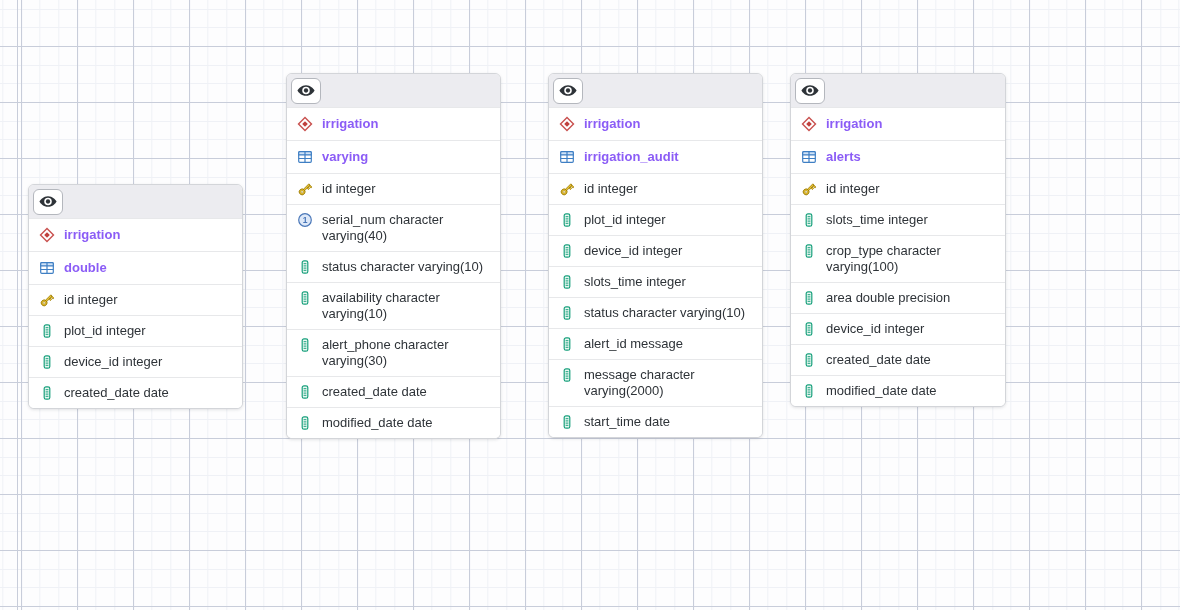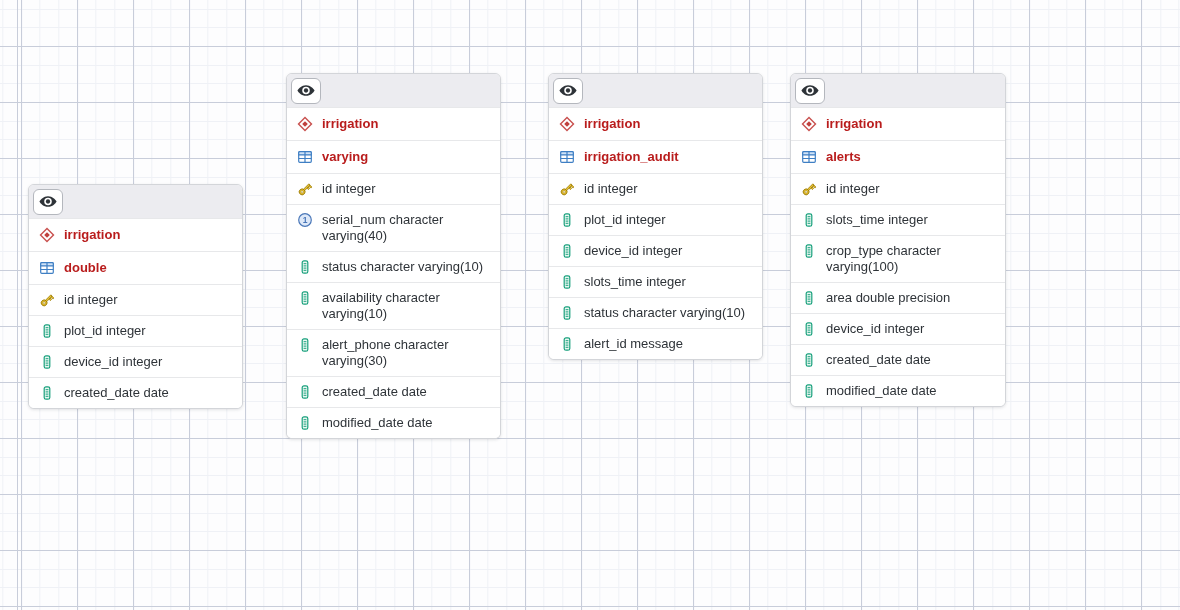--- a/index.html
+++ b/index.html
@@ -72,21 +72,21 @@
     font-size: 13px;
     line-height: 16px;
     color: var(--text-color, #2e3338);
     overflow-wrap: anywhere;
     word-break: break-word;
     min-width: 0;
   }
   .schema-row, .table-row { padding-top: 8px; padding-bottom: 8px; }
   .schema-row .label, .table-row .label {
     font-weight: bold;
-    color: #b91c1c;
+    color: #8b5cf6;
   }
 </style>
 </head>
 <body>
 
 <div class="erd-canvas">
     <div class="table-card" style="left: 28px; top: 184px; width: 215px;">
       <div class="card-header">
         <button class="eye-btn">
           <span>
@@ -384,20 +384,44 @@
           <svg width="16" height="16" viewBox="0 0 16 16">
        <rect x="5.2" y="1.8" width="5.6" height="12.4" rx="1.8" fill="#e9f7f1" stroke="#18a07c" stroke-width="1.2"></rect>
        <line x1="6.6" y1="4.7" x2="9.4" y2="4.7" stroke="#18a07c" stroke-width="1"></line>
        <line x1="6.6" y1="6.9" x2="9.4" y2="6.9" stroke="#18a07c" stroke-width="1"></line>
        <line x1="6.6" y1="9.1" x2="9.4" y2="9.1" stroke="#18a07c" stroke-width="1"></line>
        <line x1="6.6" y1="11.3" x2="9.4" y2="11.3" stroke="#18a07c" stroke-width="1"></line>
      </svg>
         </span>
         <span class="label">alert_id message</span>
       </div>
+      <div class="row col-row">
+        <span class="icon">
+          <svg width="16" height="16" viewBox="0 0 16 16">
+       <rect x="5.2" y="1.8" width="5.6" height="12.4" rx="1.8" fill="#e9f7f1" stroke="#18a07c" stroke-width="1.2"></rect>
+       <line x1="6.6" y1="4.7" x2="9.4" y2="4.7" stroke="#18a07c" stroke-width="1"></line>
+       <line x1="6.6" y1="6.9" x2="9.4" y2="6.9" stroke="#18a07c" stroke-width="1"></line>
+       <line x1="6.6" y1="9.1" x2="9.4" y2="9.1" stroke="#18a07c" stroke-width="1"></line>
+       <line x1="6.6" y1="11.3" x2="9.4" y2="11.3" stroke="#18a07c" stroke-width="1"></line>
+     </svg>
+        </span>
+        <span class="label">message character varying(2000)</span>
+      </div>
+      <div class="row col-row">
+        <span class="icon">
+          <svg width="16" height="16" viewBox="0 0 16 16">
+       <rect x="5.2" y="1.8" width="5.6" height="12.4" rx="1.8" fill="#e9f7f1" stroke="#18a07c" stroke-width="1.2"></rect>
+       <line x1="6.6" y1="4.7" x2="9.4" y2="4.7" stroke="#18a07c" stroke-width="1"></line>
+       <line x1="6.6" y1="6.9" x2="9.4" y2="6.9" stroke="#18a07c" stroke-width="1"></line>
+       <line x1="6.6" y1="9.1" x2="9.4" y2="9.1" stroke="#18a07c" stroke-width="1"></line>
+       <line x1="6.6" y1="11.3" x2="9.4" y2="11.3" stroke="#18a07c" stroke-width="1"></line>
+     </svg>
+        </span>
+        <span class="label">start_time date</span>
+      </div>
     </div>
     <div class="table-card" style="left: 790px; top: 73px; width: 216px;">
       <div class="card-header">
         <button class="eye-btn">
           <span>
             <svg width="20" height="17" viewBox="0 0 24 20">
        <path d="M12 3.6 C6.6 3.6 3 7.7 1.7 10 C3 12.3 6.6 16.4 12 16.4 C17.4 16.4 21 12.3 22.3 10 C21 7.7 17.4 3.6 12 3.6 Z" fill="#2e3338"></path>
        <circle cx="12" cy="10" r="4.5" fill="#ffffff"></circle>
        <circle cx="12" cy="10" r="2.6" fill="#2e3338"></circle>
      </svg>

